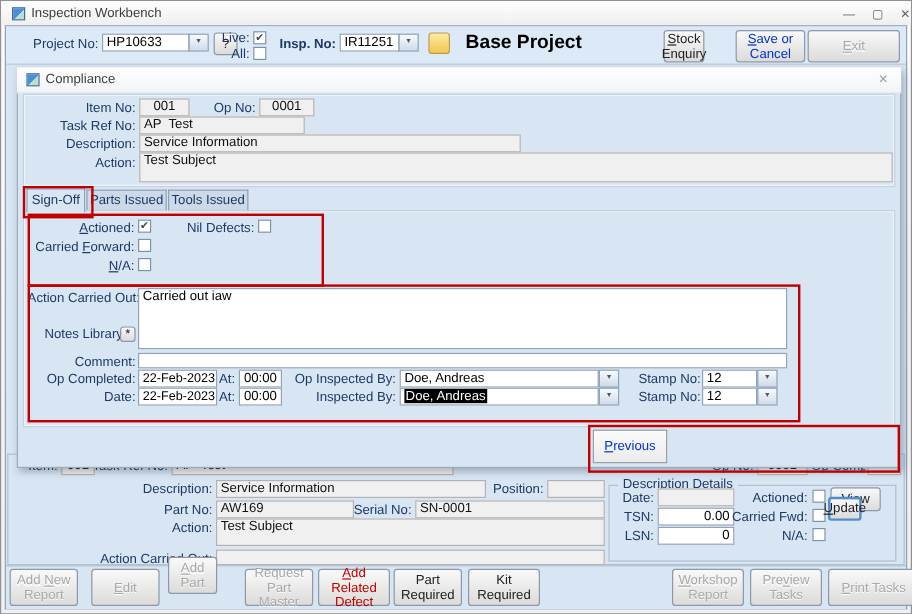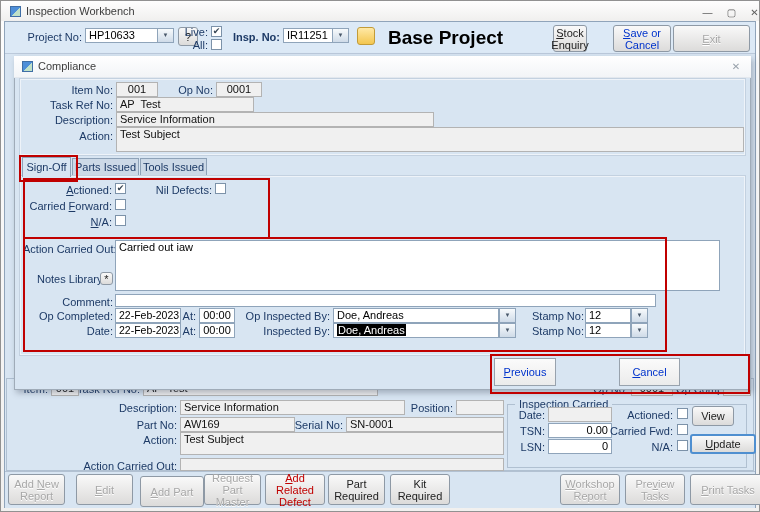--- a/index.html
+++ b/index.html
@@ -68,21 +68,21 @@
 <span class="arrow" style="left:157px;top:28px">▼</span>
 <div class="btn" style="left:178px;top:27px;width:20px;height:19px">?</div>
 <span class="lbl" style="left:180px;top:26px;width:28px">Live:</span>
 <span class="cb" style="left:211px;top:26px">✔</span>
 <span class="lbl" style="left:180px;top:39px;width:28px">All:</span>
 <span class="cb" style="left:211px;top:39px"></span>
 <span class="lbl" style="left:222px;top:31px;width:58px;font-weight:bold">Insp. No:</span>
 <span class="fld" style="left:283px;top:28px;width:50px">IR11251</span>
 <span class="arrow" style="left:332px;top:28px">▼</span>
 <div class="btn" style="left:357px;top:27px;width:18px;height:18px;background:linear-gradient(#ffe9a6,#f3c64f);border-color:#c29b38"></div>
-<span style="position:absolute;left:388px;top:27px;font-weight:bold;font-size:19px">Base Project</span>
+<span style="position:absolute;left:388px;top:27px;font-weight:bold;font-size:16px">Base Project</span>
 <div class="btn" style="left:553px;top:25px;width:34px;height:27px">
     <span><u>S</u>tock Enquiry</span>
   </div>
 <div class="btn blue" style="left:613px;top:25px;width:58px;height:27px">
     <span><u>S</u>ave or Cancel</span>
   </div>
 <div class="btn disabled" style="left:673px;top:25px;width:77px;height:27px">
     <span><u>E</u>xit</span>
   </div>
 
@@ -107,48 +107,48 @@
 <span class="lbl" style="left:293px;top:419px;width:50px">Serial No:</span>
 <span class="fld ro" style="left:346px;top:417px;width:158px">SN-0001</span>
 
 <span class="lbl" style="left:107px;top:434px;width:70px">Action:</span>
 <div class="fld ro area" style="left:180px;top:432px;width:324px;height:23px">Test Subject</div>
 
 <span class="lbl" style="left:77px;top:460px;width:100px">Action Carried Out:</span>
 <span class="fld ro" style="left:180px;top:458px;width:324px;height:13px"></span>
 
 <div class="fs" style="left:507px;top:404px;width:240px;height:64px"></div>
-<span class="fs-legend" style="left:515px;top:398px">Inspection Carried</span>
+<span class="fs-legend" style="left:515px;top:398px">Description Details</span>
 <span class="lbl" style="left:511px;top:409px;width:34px">Date:</span>
 <span class="fld ro" style="left:548px;top:407px;width:64px"></span>
 <span class="lbl" style="left:618px;top:409px;width:55px">Actioned:</span>
 <span class="cb" style="left:677px;top:408px"></span>
 <div class="btn" style="left:692px;top:406px;width:42px;height:20px">
     <span>View</span>
   </div>
 <span class="lbl" style="left:511px;top:425px;width:34px">TSN:</span>
 <span class="fld rt" style="left:548px;top:423px;width:64px">0.00</span>
 <span class="lbl" style="left:608px;top:425px;width:65px">Carried Fwd:</span>
 <span class="cb" style="left:677px;top:424px"></span>
-<div class="btn" style="left:690px;top:434px;width:66px;height:20px;border:2px solid #4f8fd0">
+<div class="btn" style="left:690px;top:414px;width:28px;height:20px;border:2px solid #4f8fd0">
     <span><u>U</u>pdate</span>
   </div>
 <span class="lbl" style="left:511px;top:441px;width:34px">LSN:</span>
 <span class="fld rt" style="left:548px;top:439px;width:64px">0</span>
 <span class="lbl" style="left:633px;top:441px;width:40px">N/A:</span>
 <span class="cb" style="left:677px;top:440px"></span>
 
 <div style="position:absolute;left:5px;top:471px;width:750px;height:36px;border-top:1px solid #b2c1d2;background:#d8e5f2"></div>
 <div class="btn disabled" style="left:8px;top:474px;width:57px;height:31px">
     <span>Add <u>N</u>ew Report</span>
   </div>
 <div class="btn disabled" style="left:76px;top:474px;width:57px;height:31px">
     <span><u>E</u>dit</span>
   </div>
-<div class="btn disabled" style="left:140px;top:476px;width:64px;height:31px">
+<div class="btn disabled" style="left:140px;top:464px;width:41px;height:31px">
     <span><u>A</u>dd Part</span>
   </div>
 <div class="btn disabled" style="left:204px;top:474px;width:57px;height:31px">
     <span>Request Part Master</span>
   </div>
 <div class="btn red" style="left:265px;top:474px;width:60px;height:31px">
     <span><u>A</u>dd Related Defect</span>
   </div>
 <div class="btn" style="left:328px;top:474px;width:57px;height:31px">
     <span>Part Required</span>
@@ -194,21 +194,21 @@
   <span class="lbl" style="left:38px;top:128px;width:60px"><span><u>A</u>ctioned:</span></span>
   <span class="cb" style="left:101px;top:127px">✔</span>
   <span class="lbl" style="left:138px;top:128px;width:60px"><span>Nil Defects:</span></span>
   <span class="cb" style="left:201px;top:127px"></span>
   <span class="lbl" style="left:13px;top:144px;width:85px"><span>Carried <u>F</u>orward:</span></span>
   <span class="cb" style="left:101px;top:143px"></span>
   <span class="lbl" style="left:68px;top:160px;width:30px"><span><u>N</u>/A:</span></span>
   <span class="cb" style="left:101px;top:159px"></span>
 
   <span class="lbl" style="left:9px;top:187px;width:90px">Action Carried Out:</span>
-  <div class="fld area" style="left:101px;top:184px;width:605px;height:51px">Carried out iaw</div>
+  <div class="fld area" style="left:101px;top:184px;width:541px;height:51px">Carried out iaw</div>
   <span class="lbl" style="left:23px;top:217px;width:62px;text-align:left">Notes Library</span>
   <div class="btn" style="left:86px;top:216px;width:13px;height:13px;line-height:10px">*</div>
   <span class="lbl" style="left:39px;top:240px;width:60px">Comment:</span>
   <span class="fld" style="left:101px;top:238px;width:541px;height:13px"></span>
 
   <span class="lbl" style="left:19px;top:254px;width:80px">Op Completed:</span>
   <span class="fld ctr" style="left:101px;top:252px;width:66px;font-size:10.5px">22-Feb-2023</span>
   <span class="lbl" style="left:162px;top:254px;width:20px">At:</span>
   <span class="fld ctr" style="left:185px;top:252px;width:36px">00:00</span>
   <span class="lbl" style="left:226px;top:254px;width:90px">Op Inspected By:</span>
@@ -225,21 +225,18 @@
   <span class="lbl" style="left:226px;top:269px;width:90px">Inspected By:</span>
   <span class="fld" style="left:319px;top:267px;width:166px"><span class="sel">Doe, Andreas</span></span>
   <span class="arrow" style="left:485px;top:267px">▼</span>
   <span class="lbl" style="left:518px;top:269px;width:50px">Stamp No:</span>
   <span class="fld" style="left:571px;top:267px;width:46px">12</span>
   <span class="arrow" style="left:617px;top:267px">▼</span>
 
   <div class="flatbtn" style="left:480px;top:302px;width:62px;height:28px">
       <span><u>P</u>revious</span>
     </div>
-  <div class="flatbtn" style="left:605px;top:302px;width:61px;height:28px">
-      <span><u>C</u>ancel</span>
-    </div>
 </div>
 
 <div class="ann" style="left:19px;top:155px;width:55px;height:23px"></div>
 <div class="ann" style="left:23px;top:178px;width:243px;height:57px"></div>
 <div class="ann" style="left:23px;top:237px;width:640px;height:111px"></div>
 <div class="ann" style="left:490px;top:354px;width:256px;height:36px"></div>
 
 </body></html>

